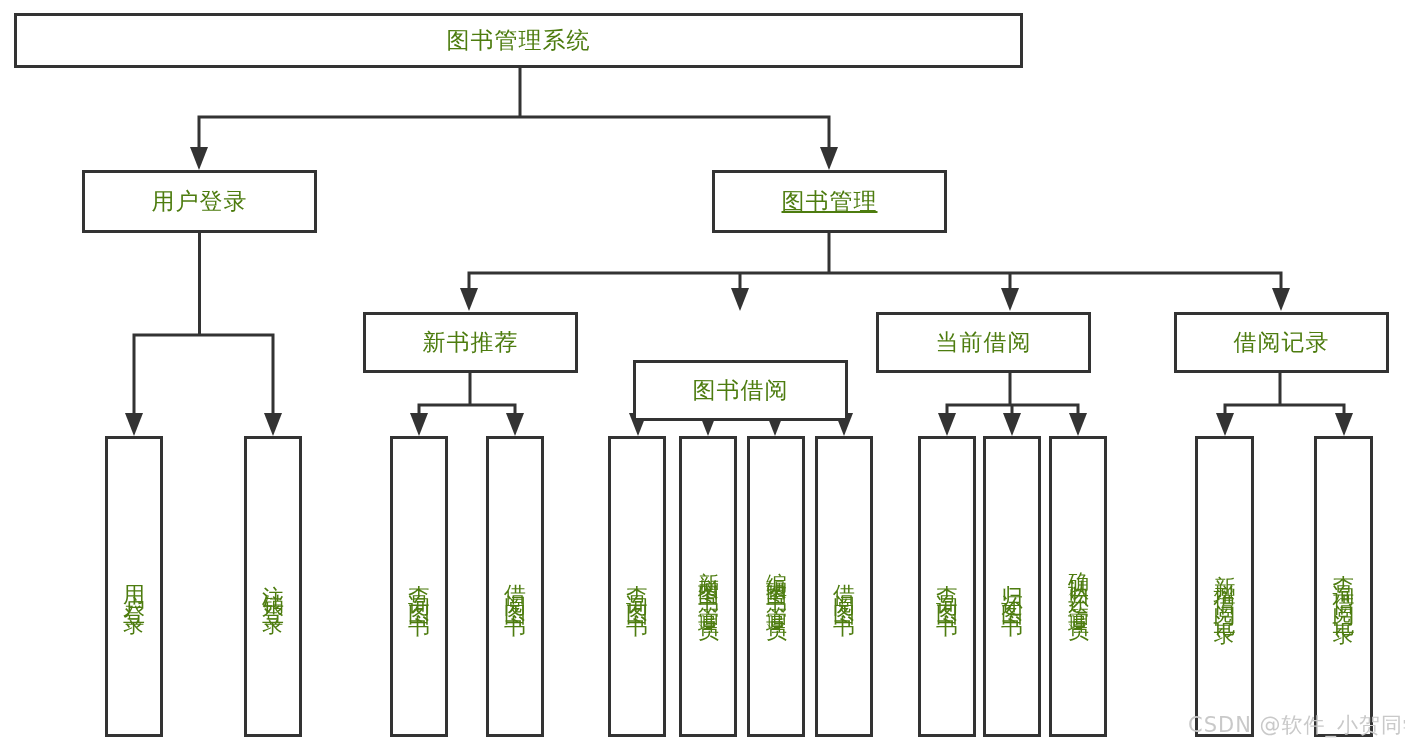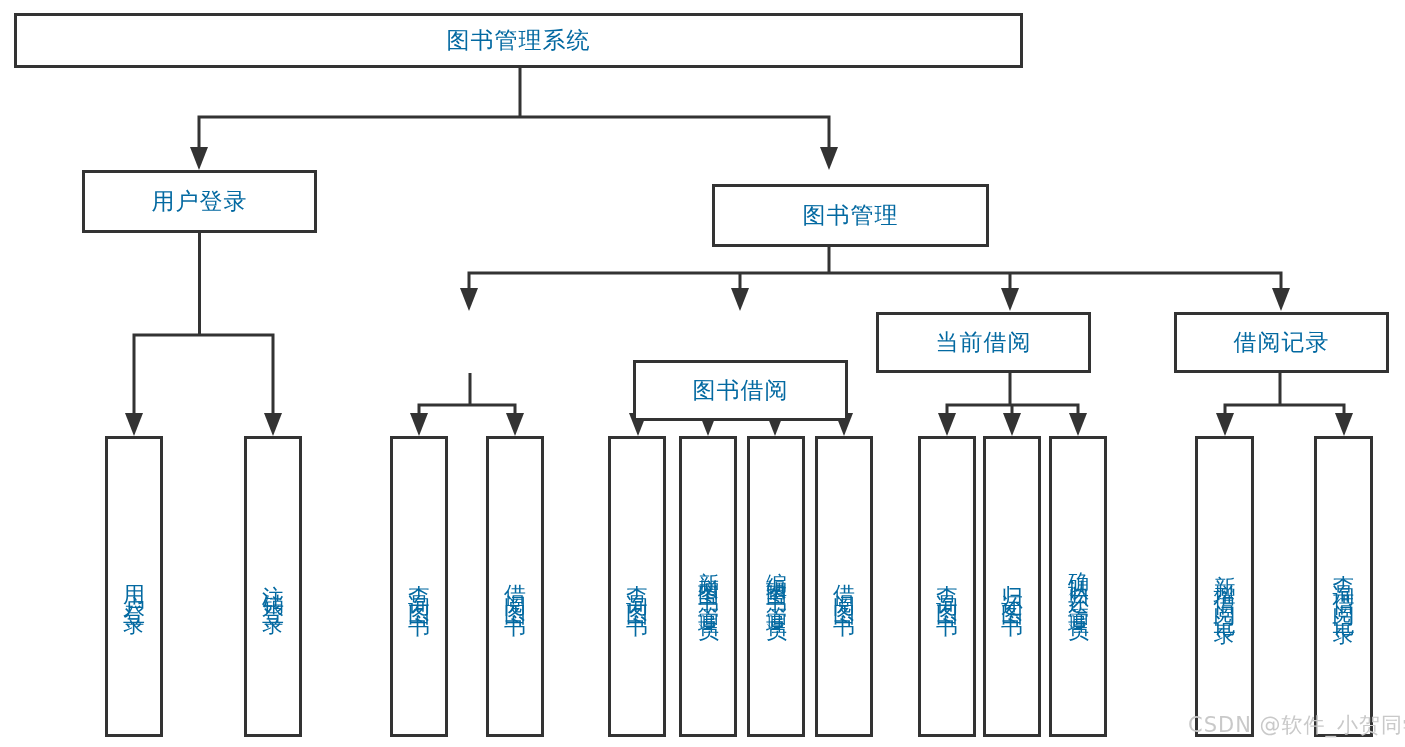--- a/index.html
+++ b/index.html
@@ -24,21 +24,21 @@
     z-index: 1;
   }
   .node {
     position: absolute;
     box-sizing: border-box;
     background: #ffffff;
     border: 3px solid #333333;
     display: flex;
     align-items: center;
     justify-content: center;
-    color: #0369a1;
+    color: #4d7c0f;
     z-index: 2;
   }
   .hbox {
     font-size: 23px;
     letter-spacing: 1px;
     white-space: nowrap;
   }
   .root-box {
     left: 14px; top: 13px; width: 1009px; height: 55px;
   }
@@ -106,24 +106,27 @@
     </g>
   </svg>
 
   <div class="node hbox root-box">
     <span>图书管理系统</span>
   </div>
 
   <div class="node hbox" style="left:82px; top:170px; width:235px; height:63px;">
     <span>用户登录</span>
   </div>
-  <div class="node hbox" style="left:712px; top:184px; width:277px; height:63px;">
+  <div class="node hbox" style="left:712px; top:170px; width:235px; height:63px;text-decoration:underline;">
     <span>图书管理</span>
   </div>
 
+  <div class="node hbox" style="left:363px; top:312px; width:215px; height:61px;">
+    <span>新书推荐</span>
+  </div>
   <div class="node hbox" style="left:633px; top:312px; width:215px; height:61px;margin-top:48px;">
     <span>图书借阅</span>
   </div>
   <div class="node hbox" style="left:876px; top:312px; width:215px; height:61px;">
     <span>当前借阅</span>
   </div>
   <div class="node hbox" style="left:1174px; top:312px; width:215px; height:61px;">
     <span>借阅记录</span>
   </div>
 

